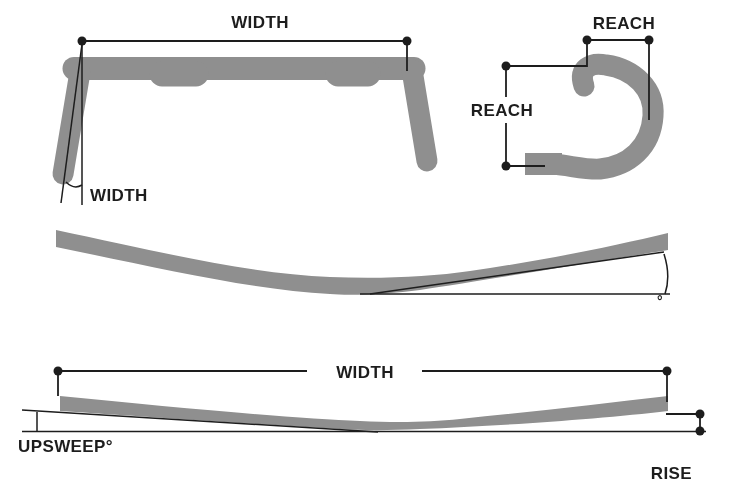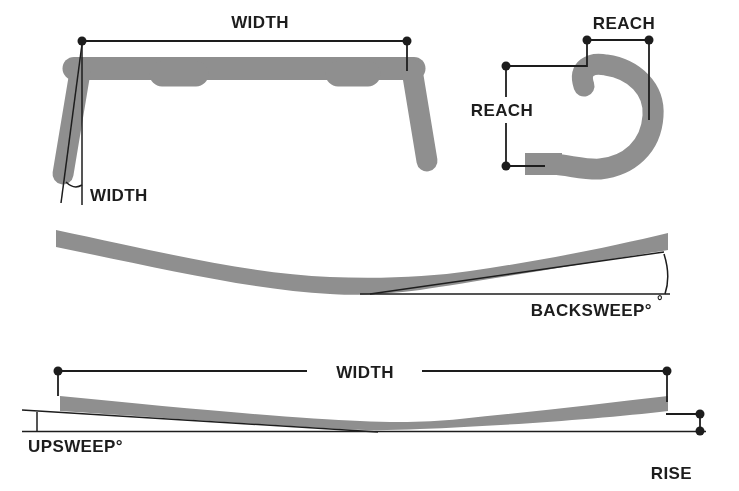--- a/index.html
+++ b/index.html
@@ -110,23 +110,22 @@
   </svg>
 
   <div class="lbl ctr" style="left:260px;top:14px;">WIDTH</div>
 
   <div class="lbl" style="left:90px;top:187px;">WIDTH</div>
 
   <div class="lbl ctr" style="left:618px;top:15px;padding-left:12px;">REACH</div>
 
   <div class="lbl ctr" style="left:502px;top:102px;">REACH</div>
 
-  <div class="lbl" style="right:87px;top:302px;">BACKSWEEP°</div>
 
   <div class="lbl deg" style="left:657px;top:294px;">°</div>
 
   <div class="lbl ctr" style="left:365px;top:364px;">WIDTH</div>
 
-  <div class="lbl" style="left:28px;top:438px;">UPSWEEP°</div>
+  <div class="lbl" style="left:18px;top:438px;">UPSWEEP°</div>
 
   <div class="lbl" style="right:47px;top:465px;">RISE</div>
 
 </div>
 
 </body></html>

